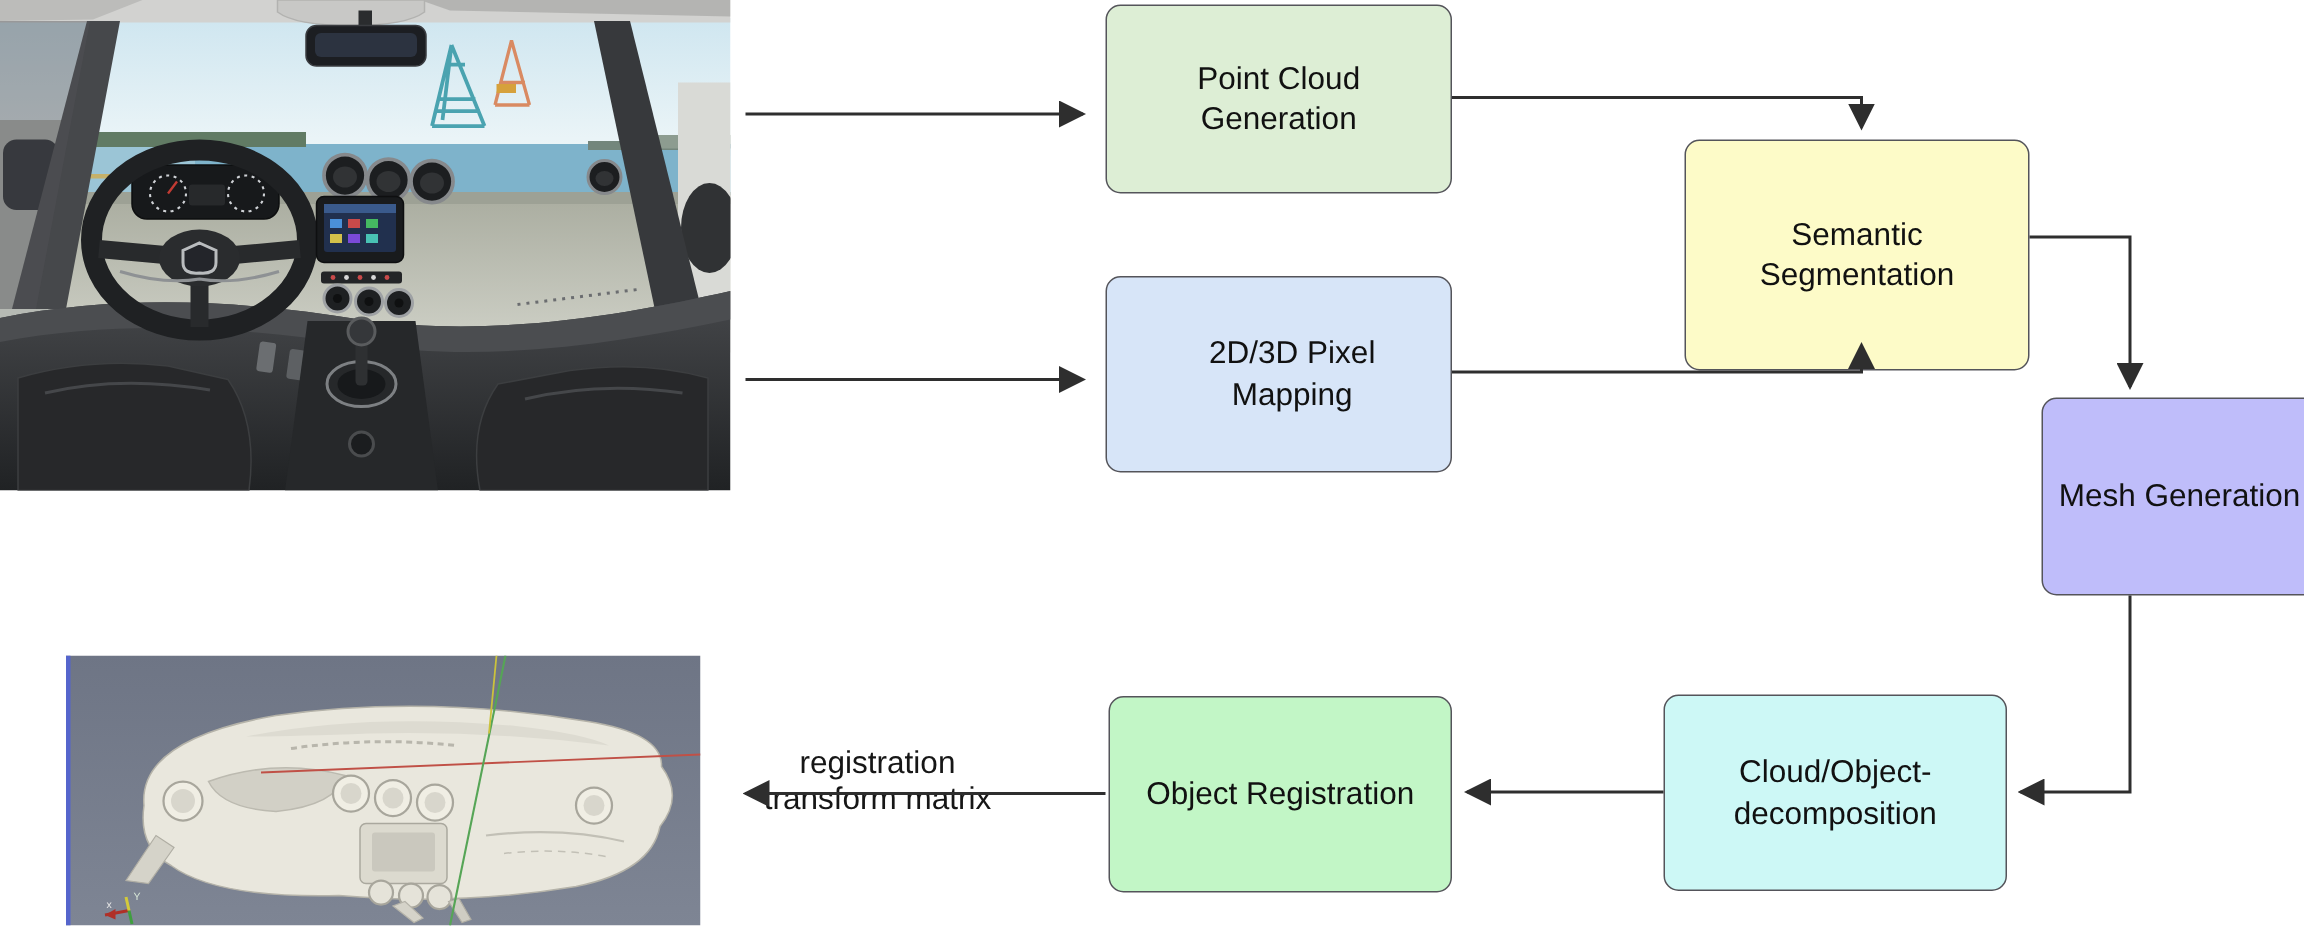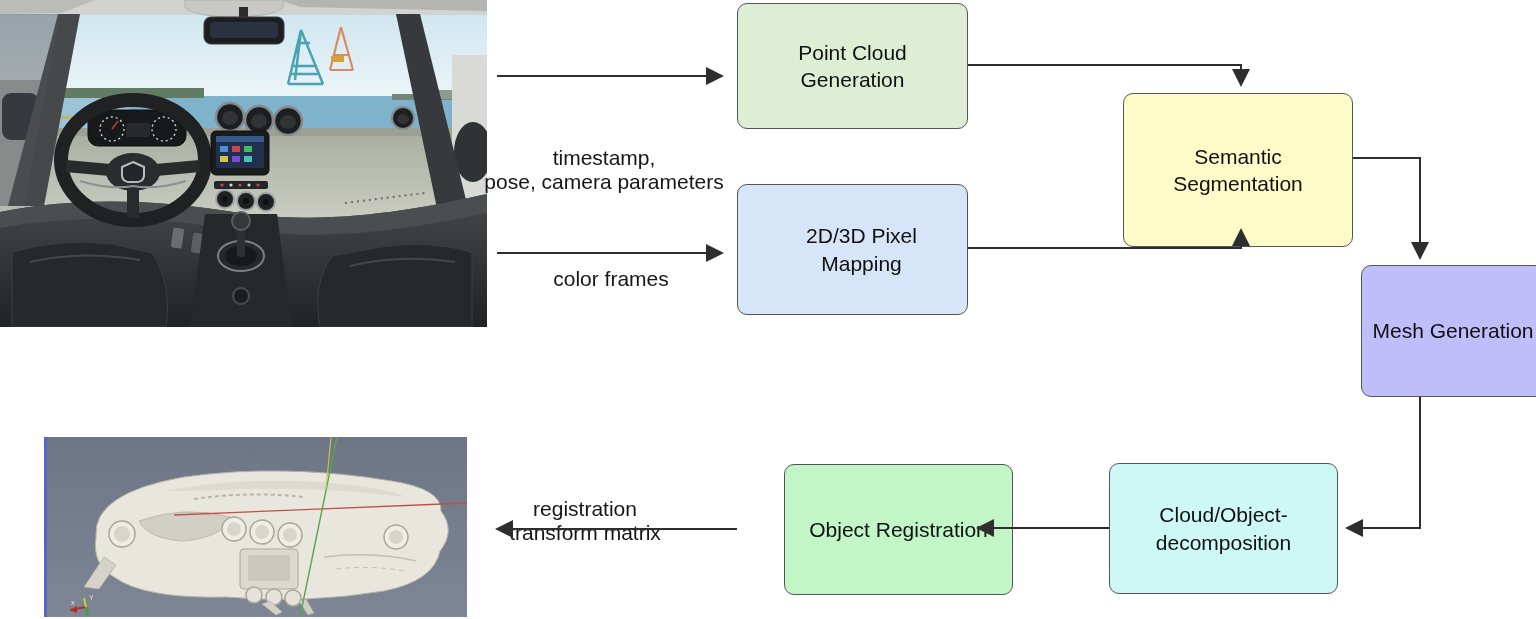--- a/index.html
+++ b/index.html
@@ -223,25 +223,22 @@
 
   <div class="node prelines" id="node-pcg" style="background-color: rgb(221, 238, 213);">Point Cloud
 Generation</div>
   <div class="node prelines" id="node-pm" style="background-color: rgb(215, 229, 248);">2D/3D Pixel
 Mapping</div>
   <div class="node prelines" id="node-ss" style="background-color: rgb(253, 251, 200);">Semantic
 Segmentation</div>
   <div class="node prelines" id="node-mg" style="background-color: rgb(191, 189, 250);">Mesh Generation</div>
   <div class="node prelines" id="node-sod" style="background-color: rgb(205, 248, 246);">Cloud/Object-
 decomposition</div>
-  <div class="node prelines" id="node-or" style="background-color: rgb(194, 246, 198); margin-left: 45px;">Object Registration</div>
-
-  <div class="edge-label prelines" id="lbl-timestamp">timestamp,
-pose, camera parameters</div>
-  <div class="edge-label" id="lbl-color">color frames</div>
+  <div class="node prelines" id="node-or" style="background-color: rgb(194, 246, 198);">Object Registration</div>
+
   <div class="edge-label prelines" id="lbl-registration">registration
 transform matrix</div>
 
   <svg id="edges" width="1536" height="619" viewBox="0 0 1536 619">
     <defs>
       <marker id="ah" viewBox="0 0 9 9" refX="8" refY="4.5" markerWidth="9" markerHeight="9" orient="auto-start-reverse">
         <path d="M0,0 L9,4.5 L0,9 Z" fill="#2e2e2e"></path>
       </marker>
     </defs>
     <g fill="none" stroke="#2e2e2e" stroke-width="2">

